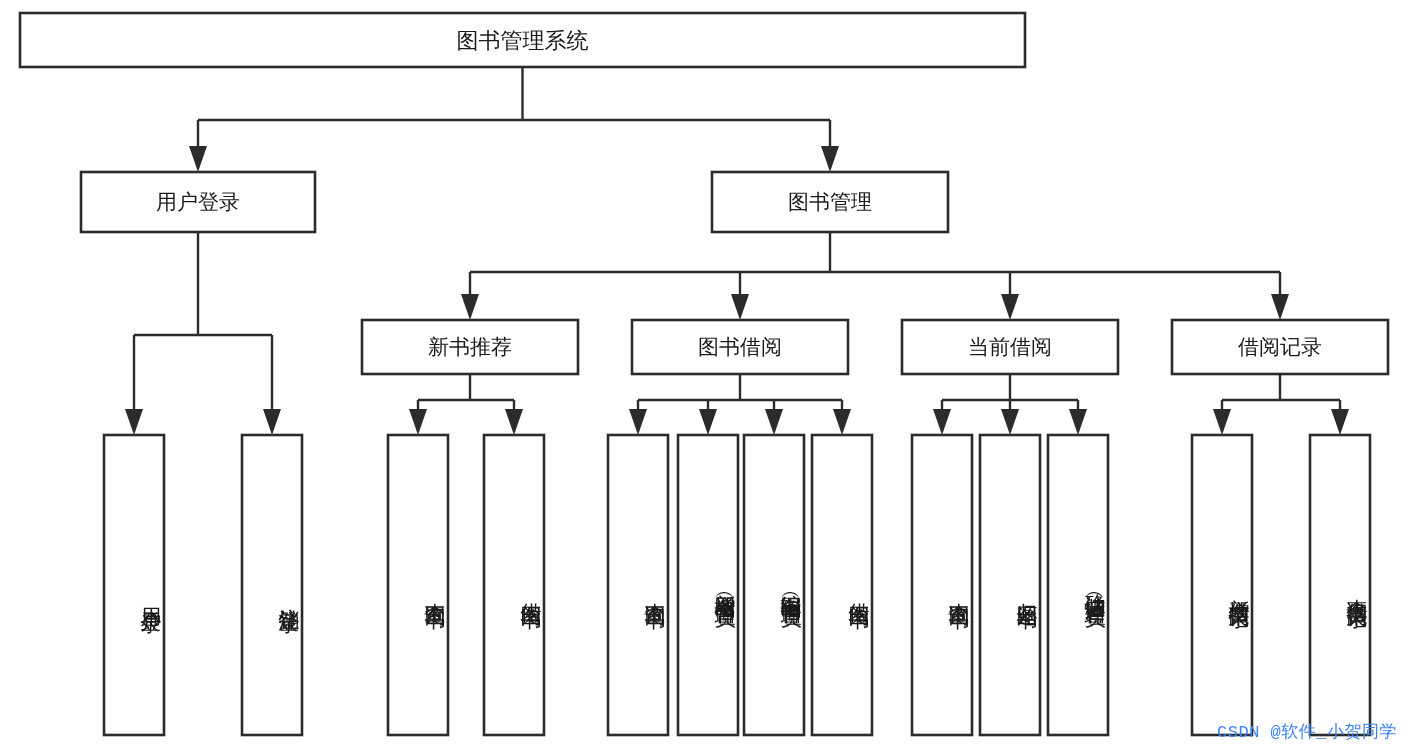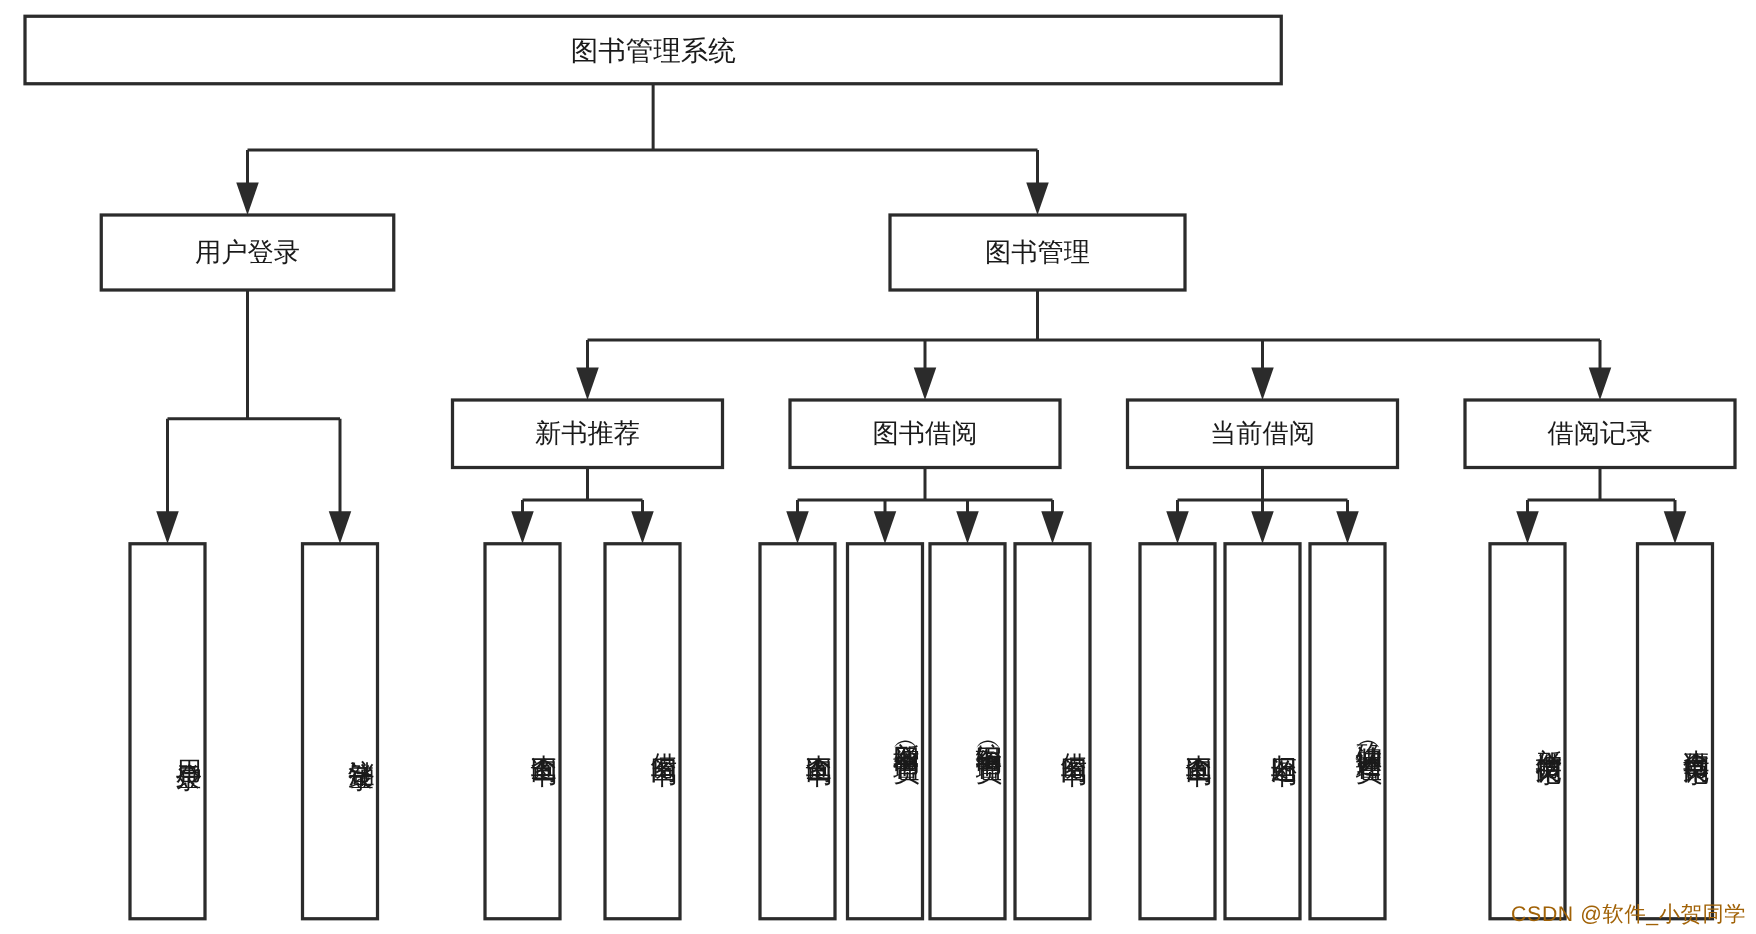--- a/index.html
+++ b/index.html
@@ -65,23 +65,23 @@
     color: #1a1a1a;
     letter-spacing: 2px;
     text-align: center;
     white-space: nowrap;
     pointer-events: none;
   }
   .watermark {
     position: absolute;
     right: 8px;
     bottom: 4px;
-    font-family: Liberation Sans, sans-serif;
+    font-family: Liberation Mono, monospace;
     font-size: 17px;
-    color: #a16207;
+    color: #3b82f6;
     white-space: nowrap;
     letter-spacing: 0.5px;
   }
 </style>
 </head>
 <body>
 
 <div id="diagram-root">
 
   <svg class="diagram-canvas" viewBox="0 0 1405 747" xmlns="http://www.w3.org/2000/svg">

